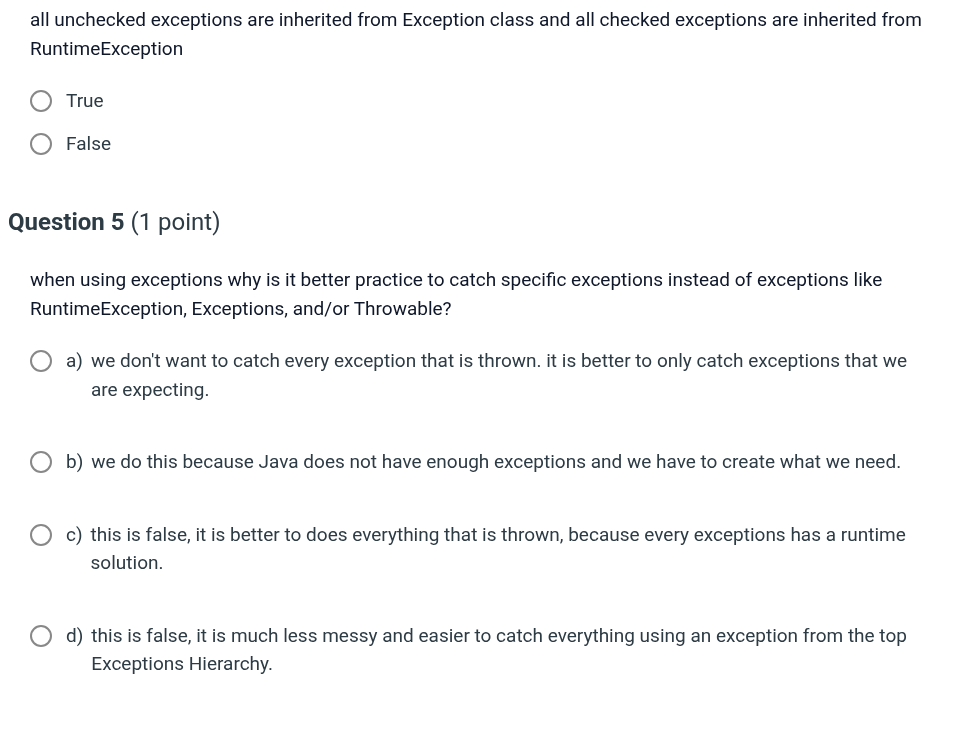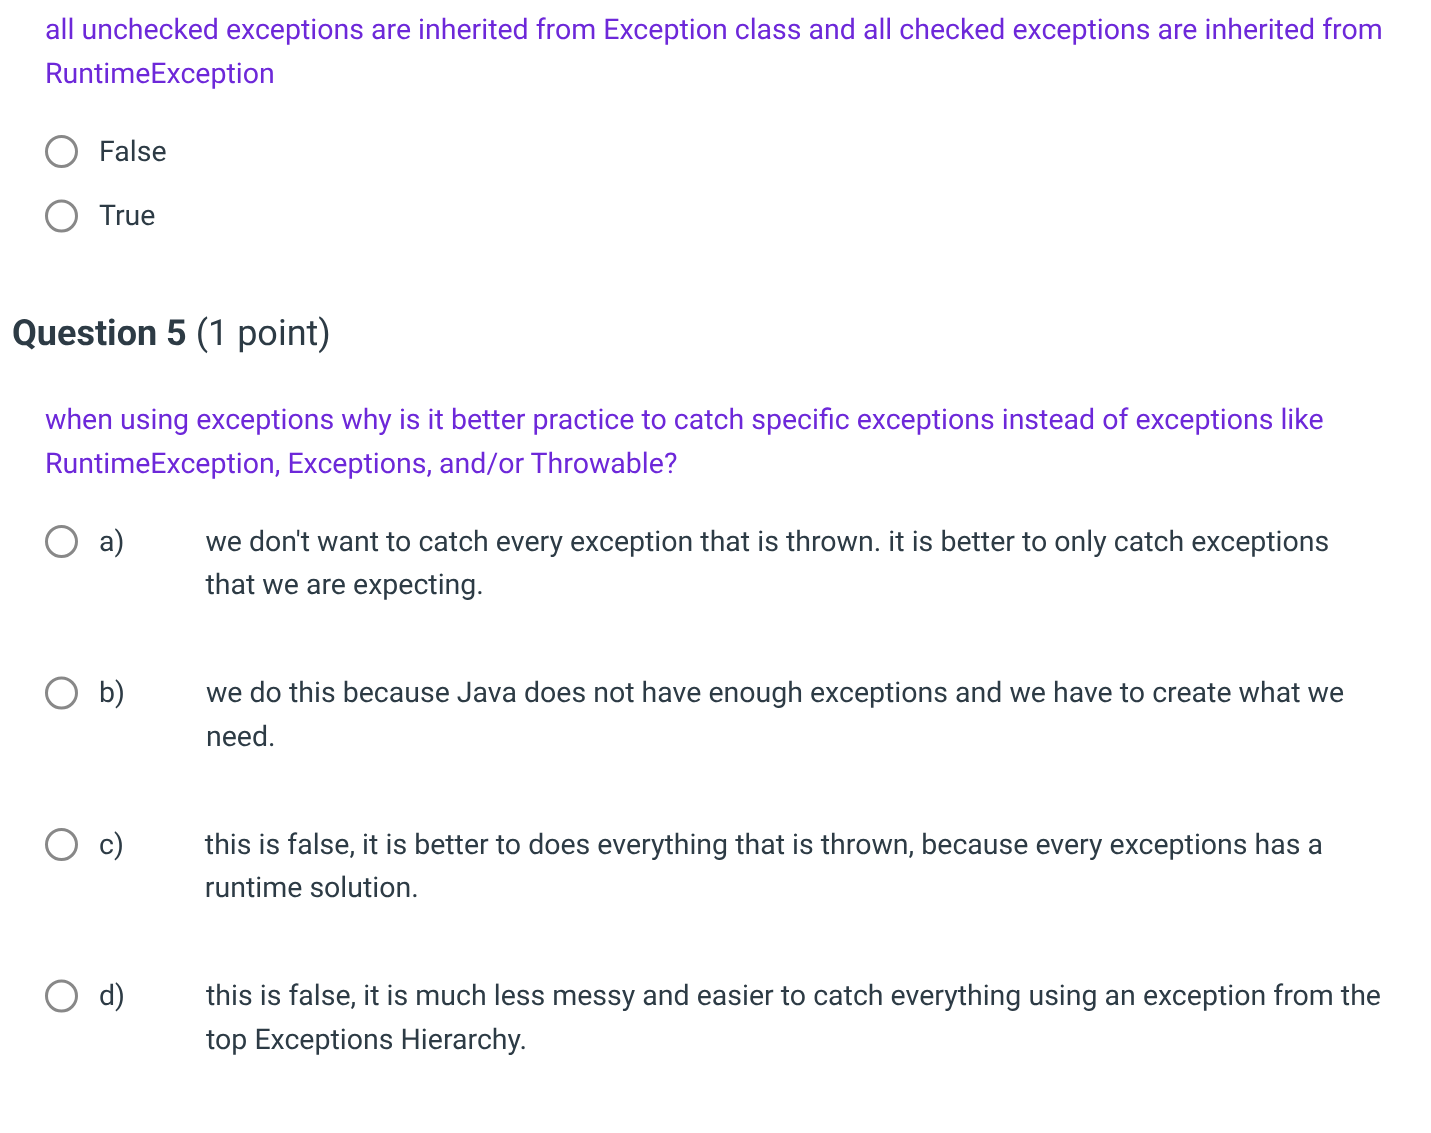--- a/index.html
+++ b/index.html
@@ -14,21 +14,21 @@
     width: 954px;
     padding: 0;
     font-size: 19px;
     line-height: 1.5;
   }
   .question-block {
     padding: 0 0 20px 0;
   }
   .question-text {
     padding: 6px 30px 24px 30px;
-    color: #6d28d9;
+    color: #0f172a;
   }
   .question-header {
     padding: 12px 0 20px 8px;
     font-size: 24px;
   }
   .question-header .qlabel {
     font-weight: 700;
   }
   .question-header .points {
     font-weight: 400;
@@ -65,36 +65,35 @@
     display: flex;
     align-items: flex-start;
     flex: 1;
   }
   .mc-letter {
     margin-right: 8px;
     white-space: nowrap;
   }
   .mc-text {
     flex: 1;
-    margin-left: 46px;
   }
 </style>
 </head>
 <body>
 
 <div class="question-block">
   <div class="question-text">all unchecked exceptions are inherited from Exception class and all checked exceptions are inherited from RuntimeException</div>
   <div class="options">
     <div class="option-row">
       <span class="radio"></span>
-      <span class="option-text">False</span>
+      <span class="option-text">True</span>
     </div>
     <div class="option-row">
       <span class="radio"></span>
-      <span class="option-text">True</span>
+      <span class="option-text">False</span>
     </div>
   </div>
 </div>
 
 <div class="question-header">
   <span class="qlabel">Question 5</span><span class="points"> (1 point)</span>
 </div>
 
 <div class="question-block">
   <div class="question-text">when using exceptions why is it better practice to catch specific exceptions instead of exceptions like RuntimeException, Exceptions, and/or Throwable?</div>

